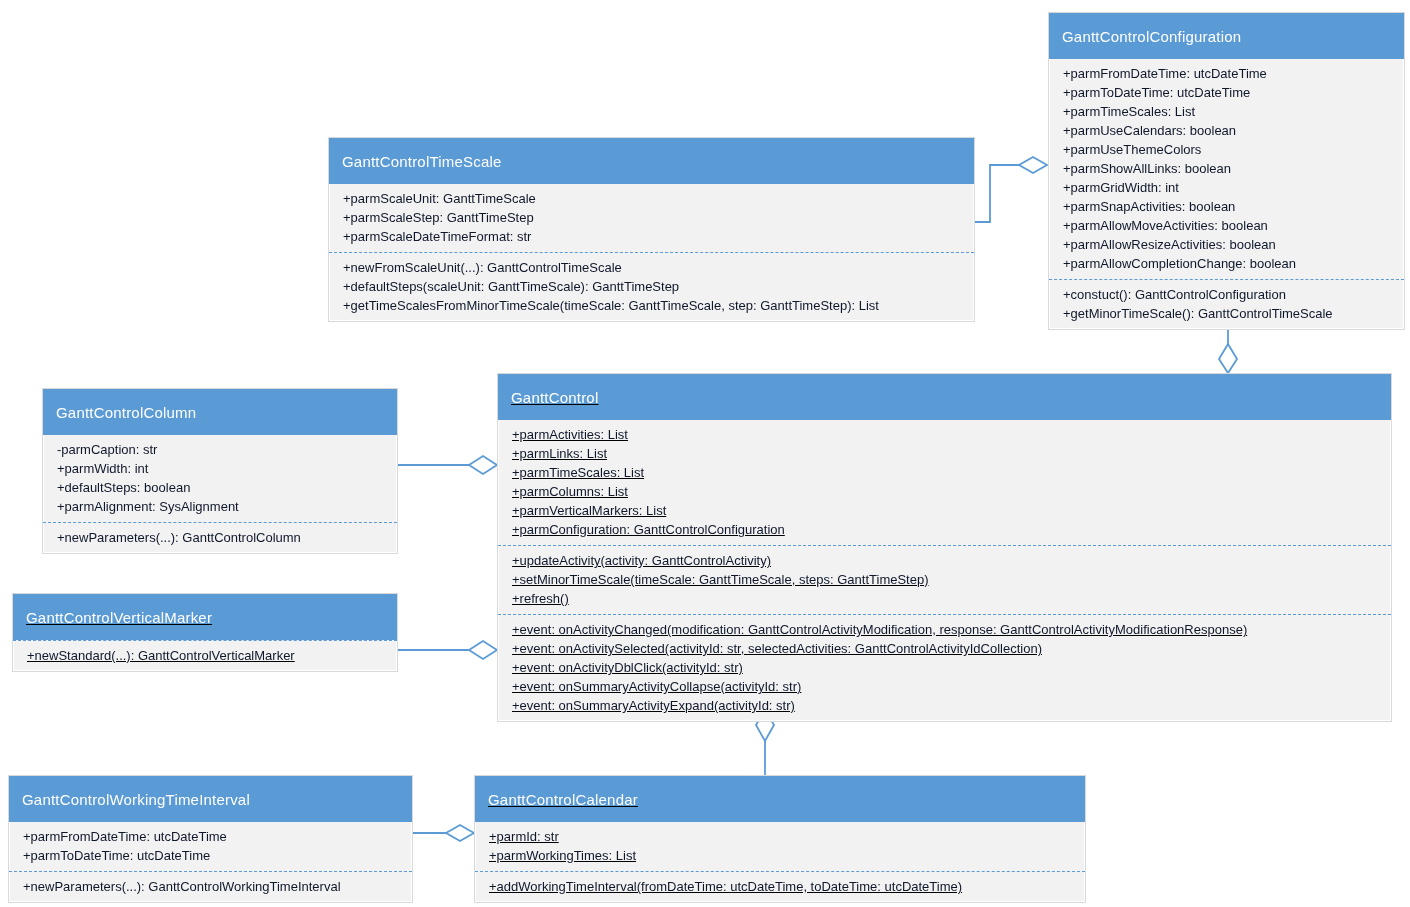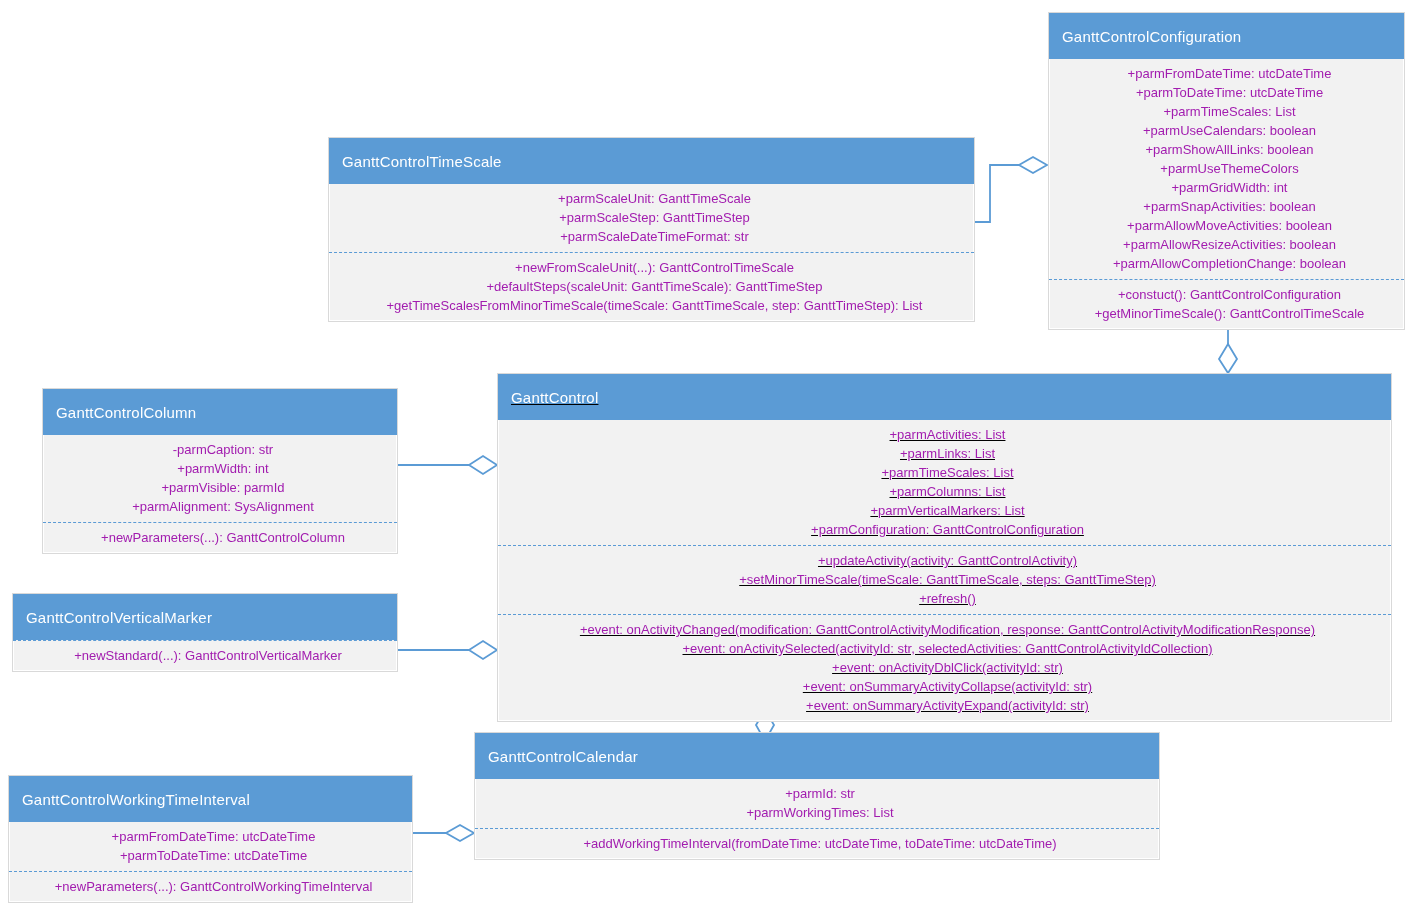--- a/index.html
+++ b/index.html
@@ -40,35 +40,34 @@
     padding: 0 0 0 13px;
     box-sizing: border-box;
   }
   .uml-section {
     padding: 5px 8px 6px 14px;
   }
   .uml-section.sep {
     border-top: 1px dashed #5B9BD5;
   }
   .member {
-    color: #a21caf;
+    color: #0f172a;
     font-size: 13px;
     line-height: 19px;
     white-space: nowrap;
     overflow: hidden;
-    text-align: center;
   }
   
   #cls-configuration { left: 1048px; top: 12px;  width: 357px; }
   #cls-timescale     { left: 308px;  top: 137px; width: 647px; margin-left: 20px; }
   #cls-column        { left: 42px;   top: 388px; width: 356px; }
   #cls-ganttcontrol  { left: 497px;  top: 373px; width: 895px; text-decoration: underline; }
-  #cls-verticalmarker{ left: 12px;   top: 593px; width: 386px; }
+  #cls-verticalmarker{ left: 12px;   top: 593px; width: 386px; text-decoration: underline; }
   #cls-workingtime   { left: 8px;    top: 775px; width: 405px; }
-  #cls-calendar      { left: 474px;  top: 732px; width: 686px; }
+  #cls-calendar      { left: 474px;  top: 775px; width: 612px; text-decoration: underline; }
 </style>
 </head>
 <body>
 
 <div id="canvas">
 
   <svg class="connectors" viewBox="0 0 1410 907" xmlns="http://www.w3.org/2000/svg">
     <g stroke="#5B9BD5" stroke-width="1.8" fill="none">
 
       <g>
@@ -103,22 +102,22 @@
     </g>
   </svg>
 
   <div class="uml-class" id="cls-configuration">
     <div class="uml-header">GanttControlConfiguration</div>
     <div class="uml-section">
         <div class="member">+parmFromDateTime: utcDateTime</div>
         <div class="member">+parmToDateTime: utcDateTime</div>
         <div class="member">+parmTimeScales: List</div>
         <div class="member">+parmUseCalendars: boolean</div>
+        <div class="member">+parmUseThemeColors</div>
         <div class="member">+parmShowAllLinks: boolean</div>
-        <div class="member">+parmUseThemeColors</div>
         <div class="member">+parmGridWidth: int</div>
         <div class="member">+parmSnapActivities: boolean</div>
         <div class="member">+parmAllowMoveActivities: boolean</div>
         <div class="member">+parmAllowResizeActivities: boolean</div>
         <div class="member">+parmAllowCompletionChange: boolean</div>
       </div>
     <div class="uml-section sep">
         <div class="member">+constuct(): GanttControlConfiguration</div>
         <div class="member">+getMinorTimeScale(): GanttControlTimeScale</div>
       </div>
@@ -136,21 +135,21 @@
         <div class="member">+defaultSteps(scaleUnit: GanttTimeScale): GanttTimeStep</div>
         <div class="member">+getTimeScalesFromMinorTimeScale(timeScale: GanttTimeScale, step: GanttTimeStep): List</div>
       </div>
   </div>
 
   <div class="uml-class" id="cls-column">
     <div class="uml-header">GanttControlColumn</div>
     <div class="uml-section">
         <div class="member">-parmCaption: str</div>
         <div class="member">+parmWidth: int</div>
-        <div class="member">+parmVisible: parmId</div>
+        <div class="member">+defaultSteps: boolean</div>
         <div class="member">+parmAlignment: SysAlignment</div>
       </div>
     <div class="uml-section sep">
         <div class="member">+newParameters(...): GanttControlColumn</div>
       </div>
   </div>
 
   <div class="uml-class" id="cls-ganttcontrol">
     <div class="uml-header">GanttControl</div>
     <div class="uml-section">

